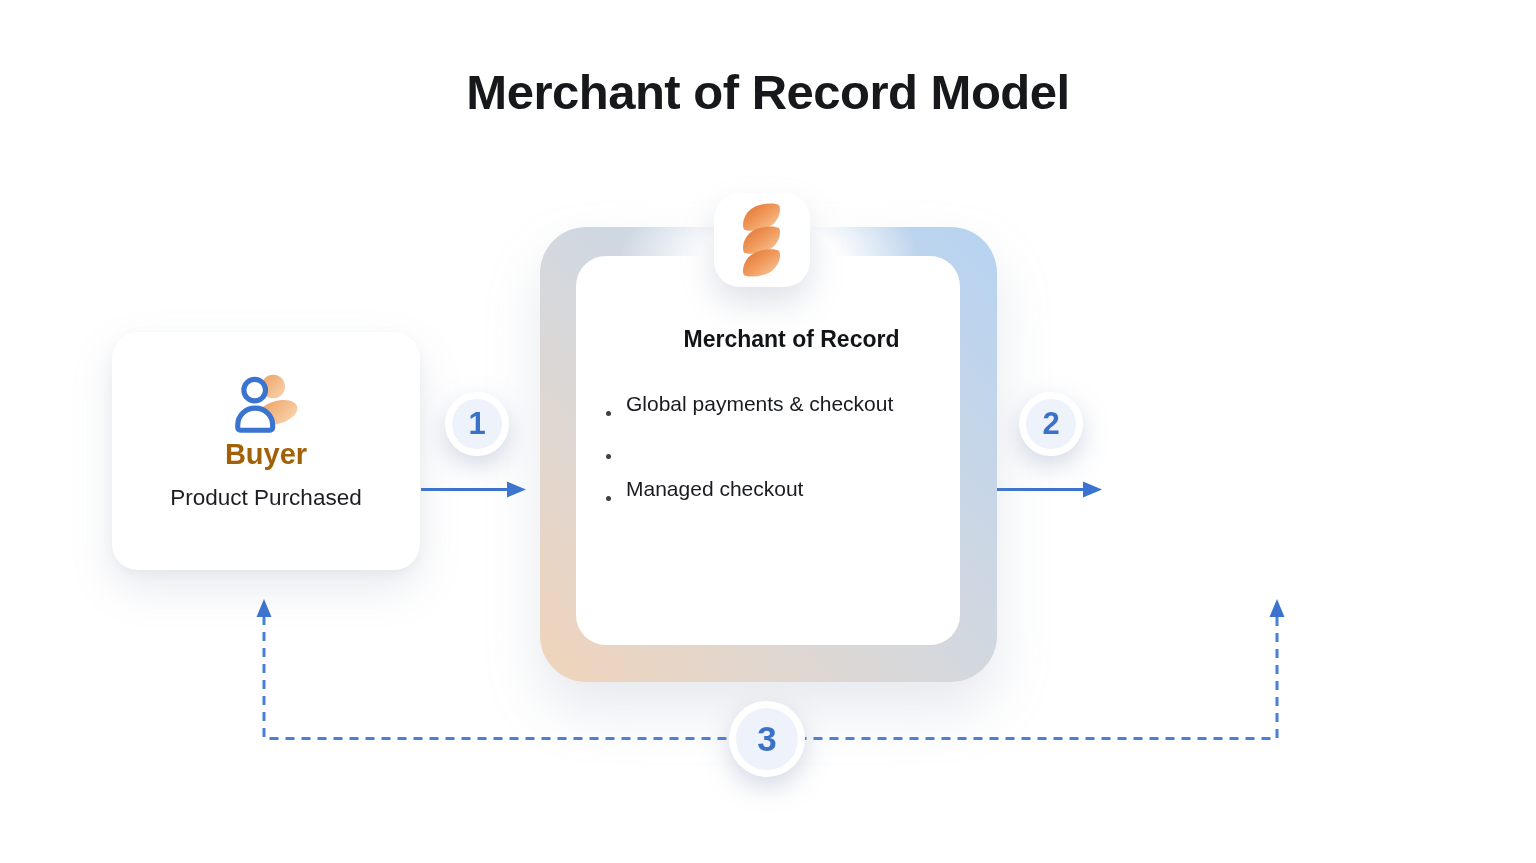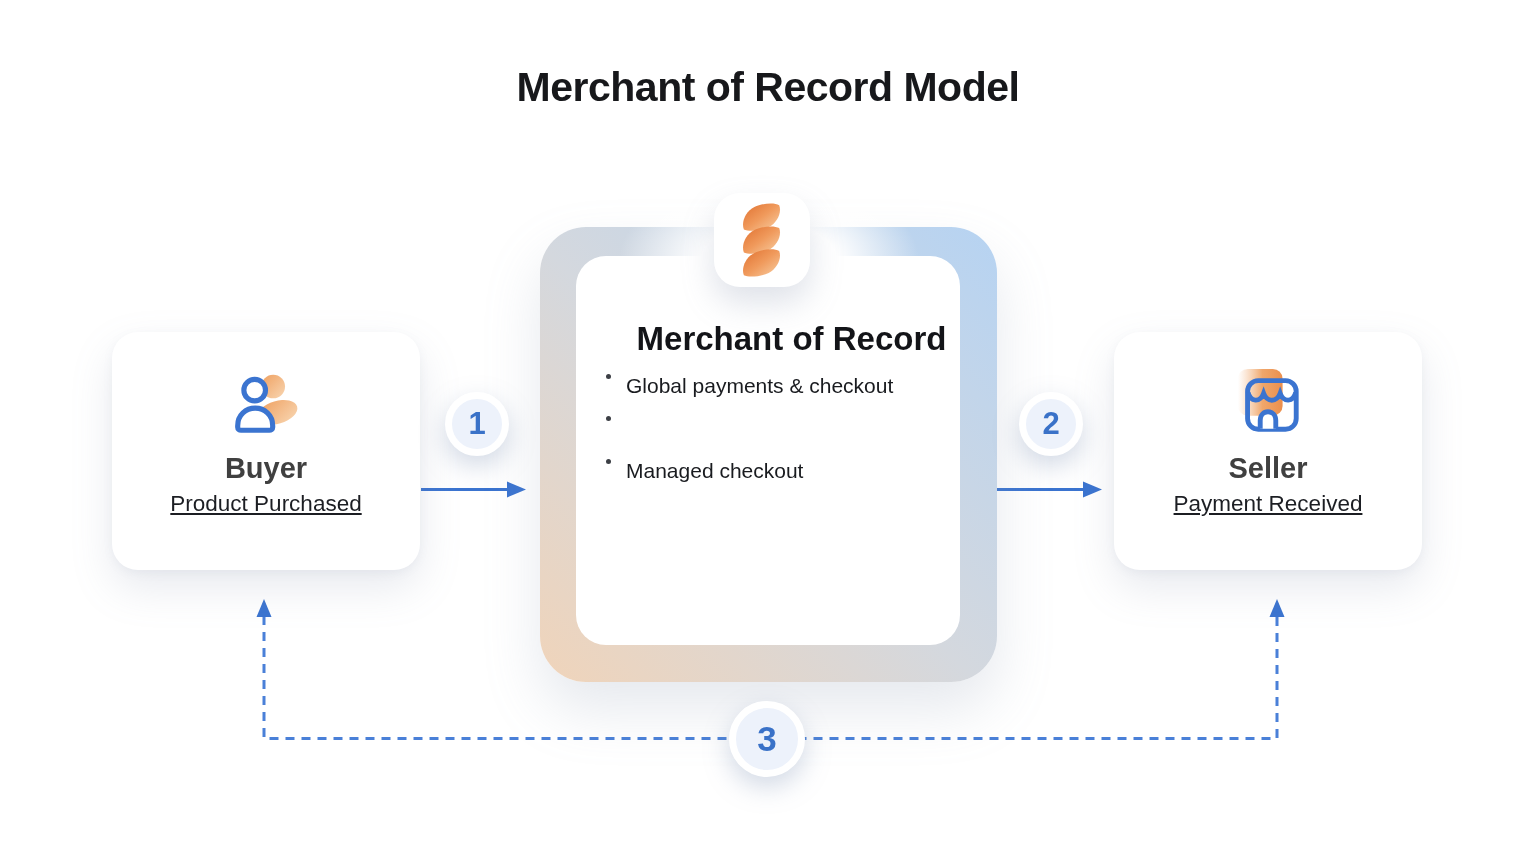--- a/index.html
+++ b/index.html
@@ -5,56 +5,56 @@
   html,body{margin:0;padding:0;background:#ffffff;}
   body{
     width:1536px;height:863px;position:relative;overflow:hidden;
     font-family:"Liberation Sans", sans-serif;color:#17181b;
   }
   .stage{position:absolute;inset:0;}
 
   
   .page-title{
     position:absolute;top:64px;left:0;width:100%;
-    text-align:center;font-size:41px;font-weight:700;letter-spacing:-0.5px;color:#17181b;
+    text-align:center;font-size:49px;font-weight:700;letter-spacing:-0.5px;color:#17181b;
   }
 
   
   svg.connectors{position:absolute;inset:0;width:1536px;height:863px;pointer-events:none;}
 
   
   .card{
     position:absolute;width:308px;height:238px;background:#fff;border-radius:26px;
     box-shadow:0 18px 42px rgba(125,140,165,.18), 0 3px 10px rgba(125,140,165,.08);
     display:flex;flex-direction:column;align-items:center;
   }
   .card.buyer{left:112px;top:332px;}
   .card.seller{left:1114px;top:332px;}
   .card .icon-wrap{margin-top:36px;height:70px;display:flex;align-items:center;justify-content:center;}
-  .card-title{margin-top:14px;font-size:29px;font-weight:700;color:#404040;line-height:32px;}
-  .card-sub{margin-top:7px;font-size:22.5px;color:#1c1e23;line-height:26px;text-decoration:underline;}
+  .card-title{font-size:29px;font-weight:700;color:#a16207;line-height:32px;}
+  .card-sub{margin-top:15px;font-size:22.5px;color:#1c1e23;line-height:26px;}
 
   
   .mor-outer{
     position:absolute;left:540px;top:227px;width:457px;height:455px;border-radius:46px;
     background:linear-gradient(225deg,#b6d3f2 0%,#d4d8de 52%,#f0d4ba 100%);
     box-shadow:0 28px 55px rgba(140,155,178,.22);
   }
   .mor-glow{
     position:absolute;left:50%;top:-52px;transform:translateX(-50%);
     width:300px;height:170px;border-radius:50%;
     background:radial-gradient(closest-side,#ffffff 45%,rgba(255,255,255,0) 100%);
   }
   .mor-inner{
     position:absolute;left:36px;top:29px;right:37px;bottom:37px;
     background:#ffffff;border-radius:30px;padding-top:66px;box-sizing:border-box;
   }
-  .mor-heading{font-size:33px;font-weight:700;text-align:center;line-height:34px;color:#131418;margin:0;padding-left:47px;}
+  .mor-heading{font-size:23px;font-weight:700;text-align:center;line-height:34px;color:#131418;margin:0;padding-left:47px;}
   .services{list-style:none;margin:18px 0 0;padding:0 0 0 30px;}
-  .services li{display:flex;align-items:flex-start;height:42.3px;gap:15px;font-size:21px;color:#191b1f;}
+  .services li{display:flex;align-items:flex-end;height:42.3px;gap:15px;font-size:21px;color:#191b1f;}
   .services .dot{width:5px;height:5px;border-radius:50%;background:#3c3f45;flex:0 0 auto;}
 
   
   .logo-badge{
     position:absolute;left:714px;top:193px;width:96px;height:94px;border-radius:26px;background:#fff;
     box-shadow:0 16px 32px rgba(140,152,175,.28);
     display:flex;align-items:center;justify-content:center;
   }
 
   
@@ -142,39 +142,20 @@
         <path id="leaf" d="M3,29 C0,21 5,10 14,5.5 C22,1.5 35,0.5 40,3.5 C43,11 38,22 29,26.5 C21,30.5 8,31.5 3,29 Z"></path>
       </defs>
       <g fill="url(#lgO)">
         <use href="#leaf"></use>
         <use href="#leaf" y="24"></use>
         <use href="#leaf" y="48"></use>
       </g>
     </svg>
   </div>
 
-  <div class="card seller">
-    <div class="icon-wrap">
-      <svg width="72" height="72" viewBox="0 0 74 74">
-        <defs>
-          <linearGradient id="sg" x1="0" y1="0" x2="1" y2="0">
-            <stop offset="0" stop-color="#F2B98B" stop-opacity="0"></stop>
-            <stop offset="0.55" stop-color="#EFA263" stop-opacity="0.95"></stop>
-            <stop offset="1" stop-color="#EC8F4C"></stop>
-          </linearGradient>
-        </defs>
-        <rect x="6" y="2" width="46" height="48" rx="10" fill="url(#sg)"></rect>
-        <rect x="16" y="14" width="50" height="50" rx="11" fill="none" stroke="#3B74D0" stroke-width="5"></rect>
-        <path d="M16.5,26 C19,36.5 29,36.5 32.5,27 C36,36.5 46,36.5 49.5,27 C53,36.5 63,36.5 65.5,26" fill="none" stroke="#3B74D0" stroke-width="5"></path>
-        <path d="M29,63.5 V55 c0,-5.5 3.5,-9 8,-9 c4.5,0 8,3.5 8,9 v8.5" fill="#ffffff" stroke="#3B74D0" stroke-width="5"></path>
-      </svg>
-    </div>
-    <div class="card-title">Seller</div>
-    <div class="card-sub">Payment Received</div>
-  </div>
 
   <div class="step step-1">
     <span>1</span>
   </div>
   <div class="step step-2">
     <span>2</span>
   </div>
   <div class="step step-3">
     <span>3</span>
   </div>

